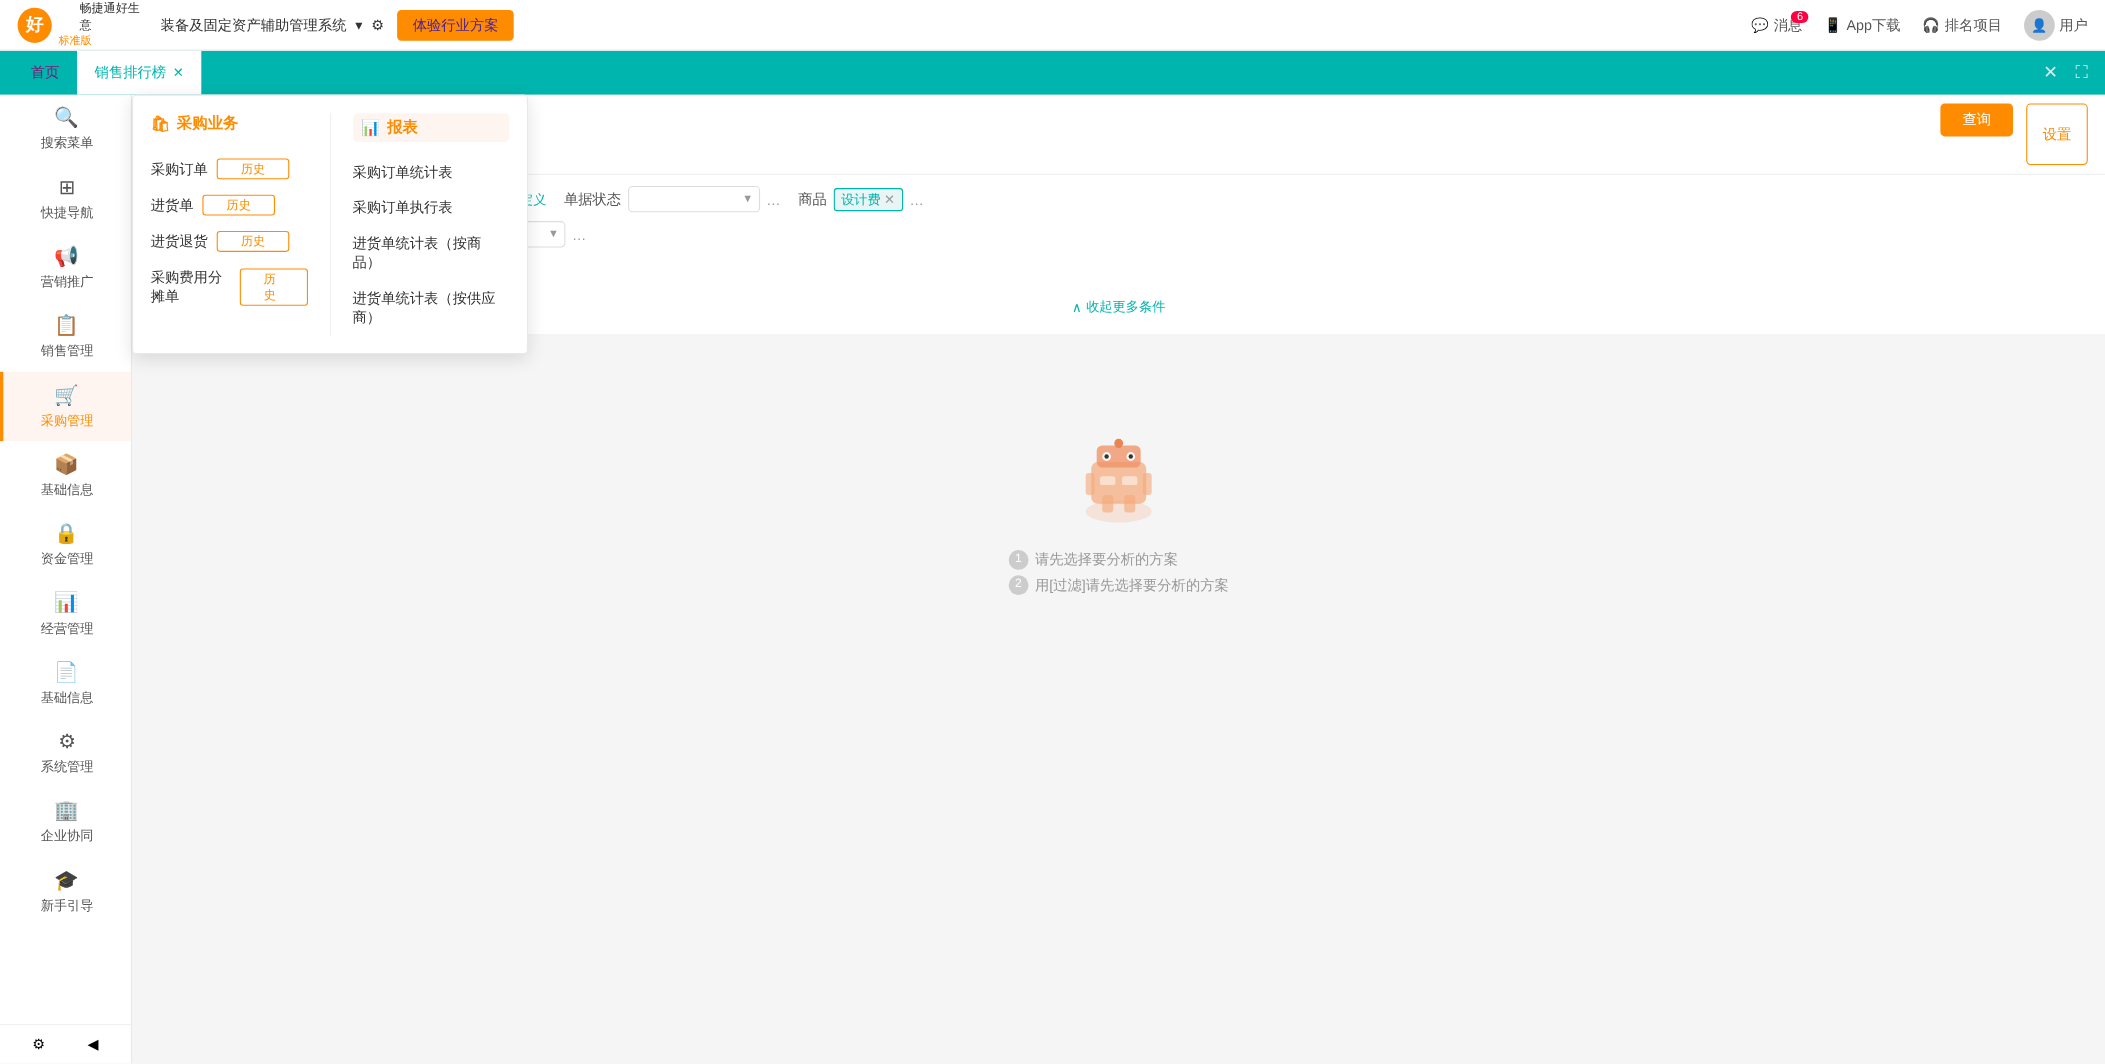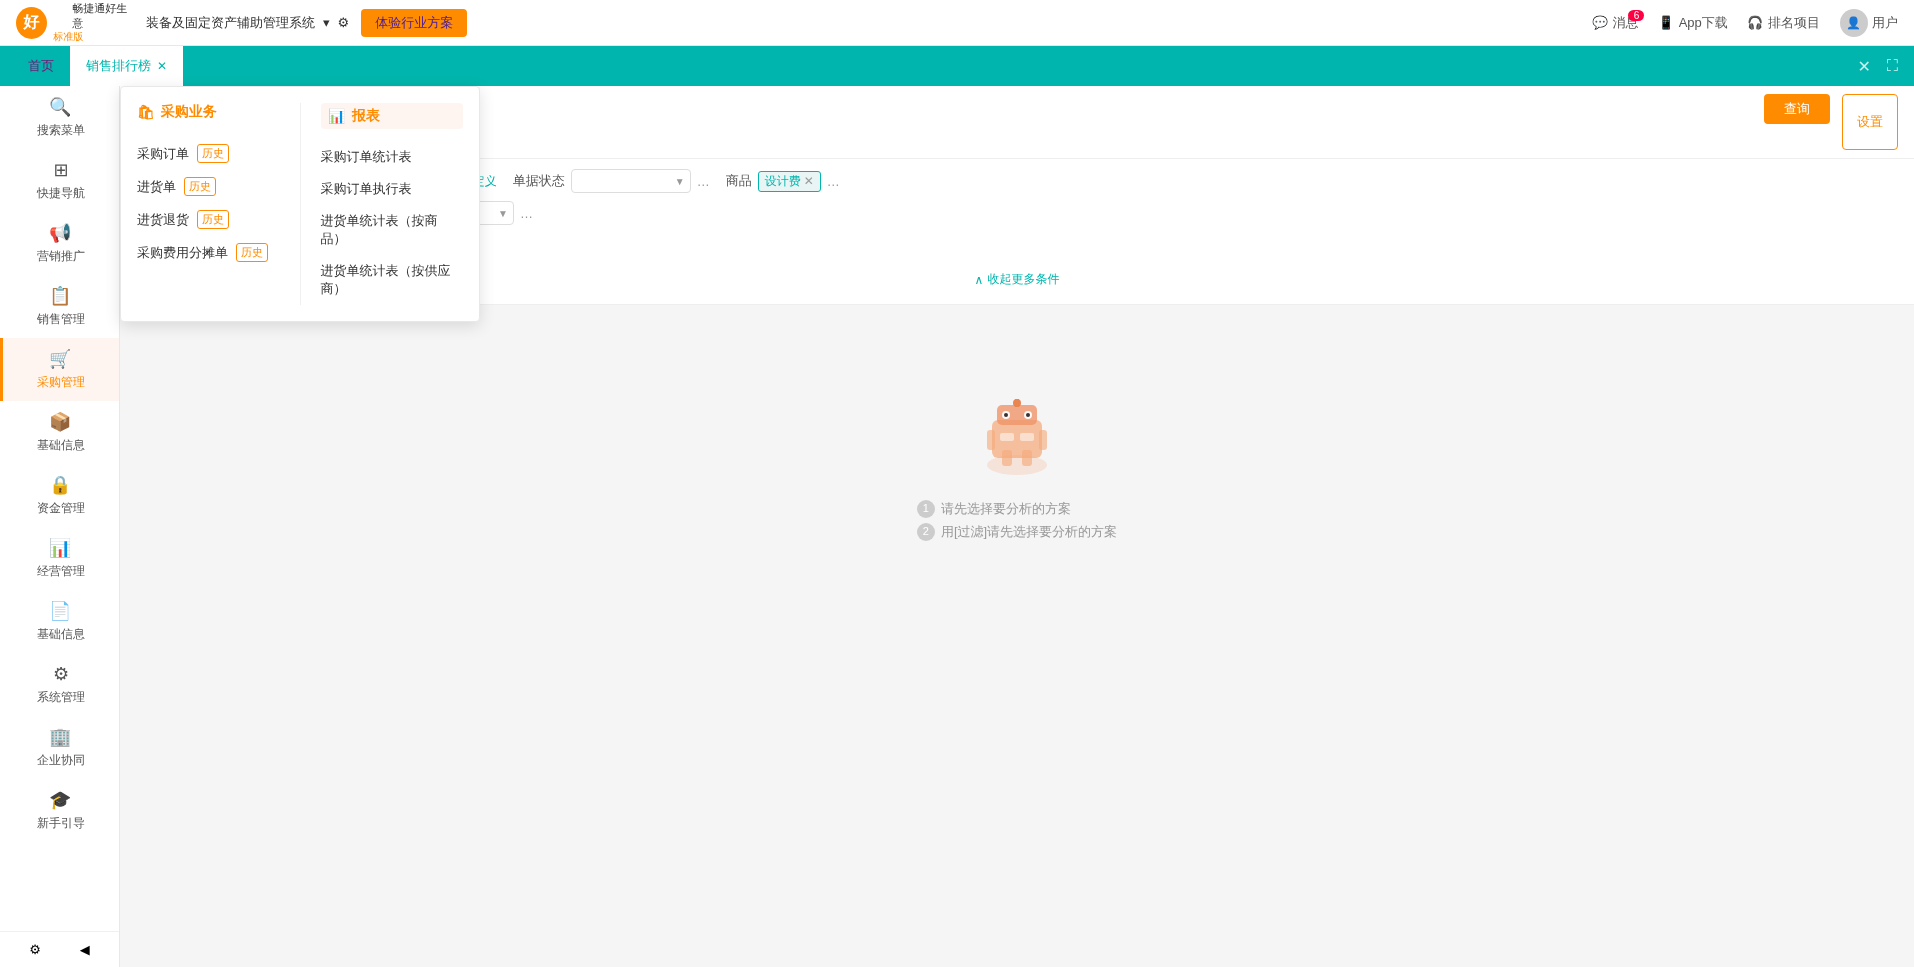--- a/index.html
+++ b/index.html
@@ -346,21 +346,21 @@
       padding: 7px 0;
       cursor: pointer;
       color: #333;
       font-size: 13px;
     }
     .hist-badge {
       background: #fff;
       border: 1px solid #ff8c00;
       color: #ff8c00;
       border-radius: 3px;
-      padding: 1px 4px;
+      padding: 1px 21px;
       font-size: 11px;
     }
     .menu-divider { width: 1px; background: #f0f0f0; }
   </style>
 </head>
 <body>
 
 <div class="top-header">
   <div class="logo-area">
     <div class="logo-icon">好</div>

